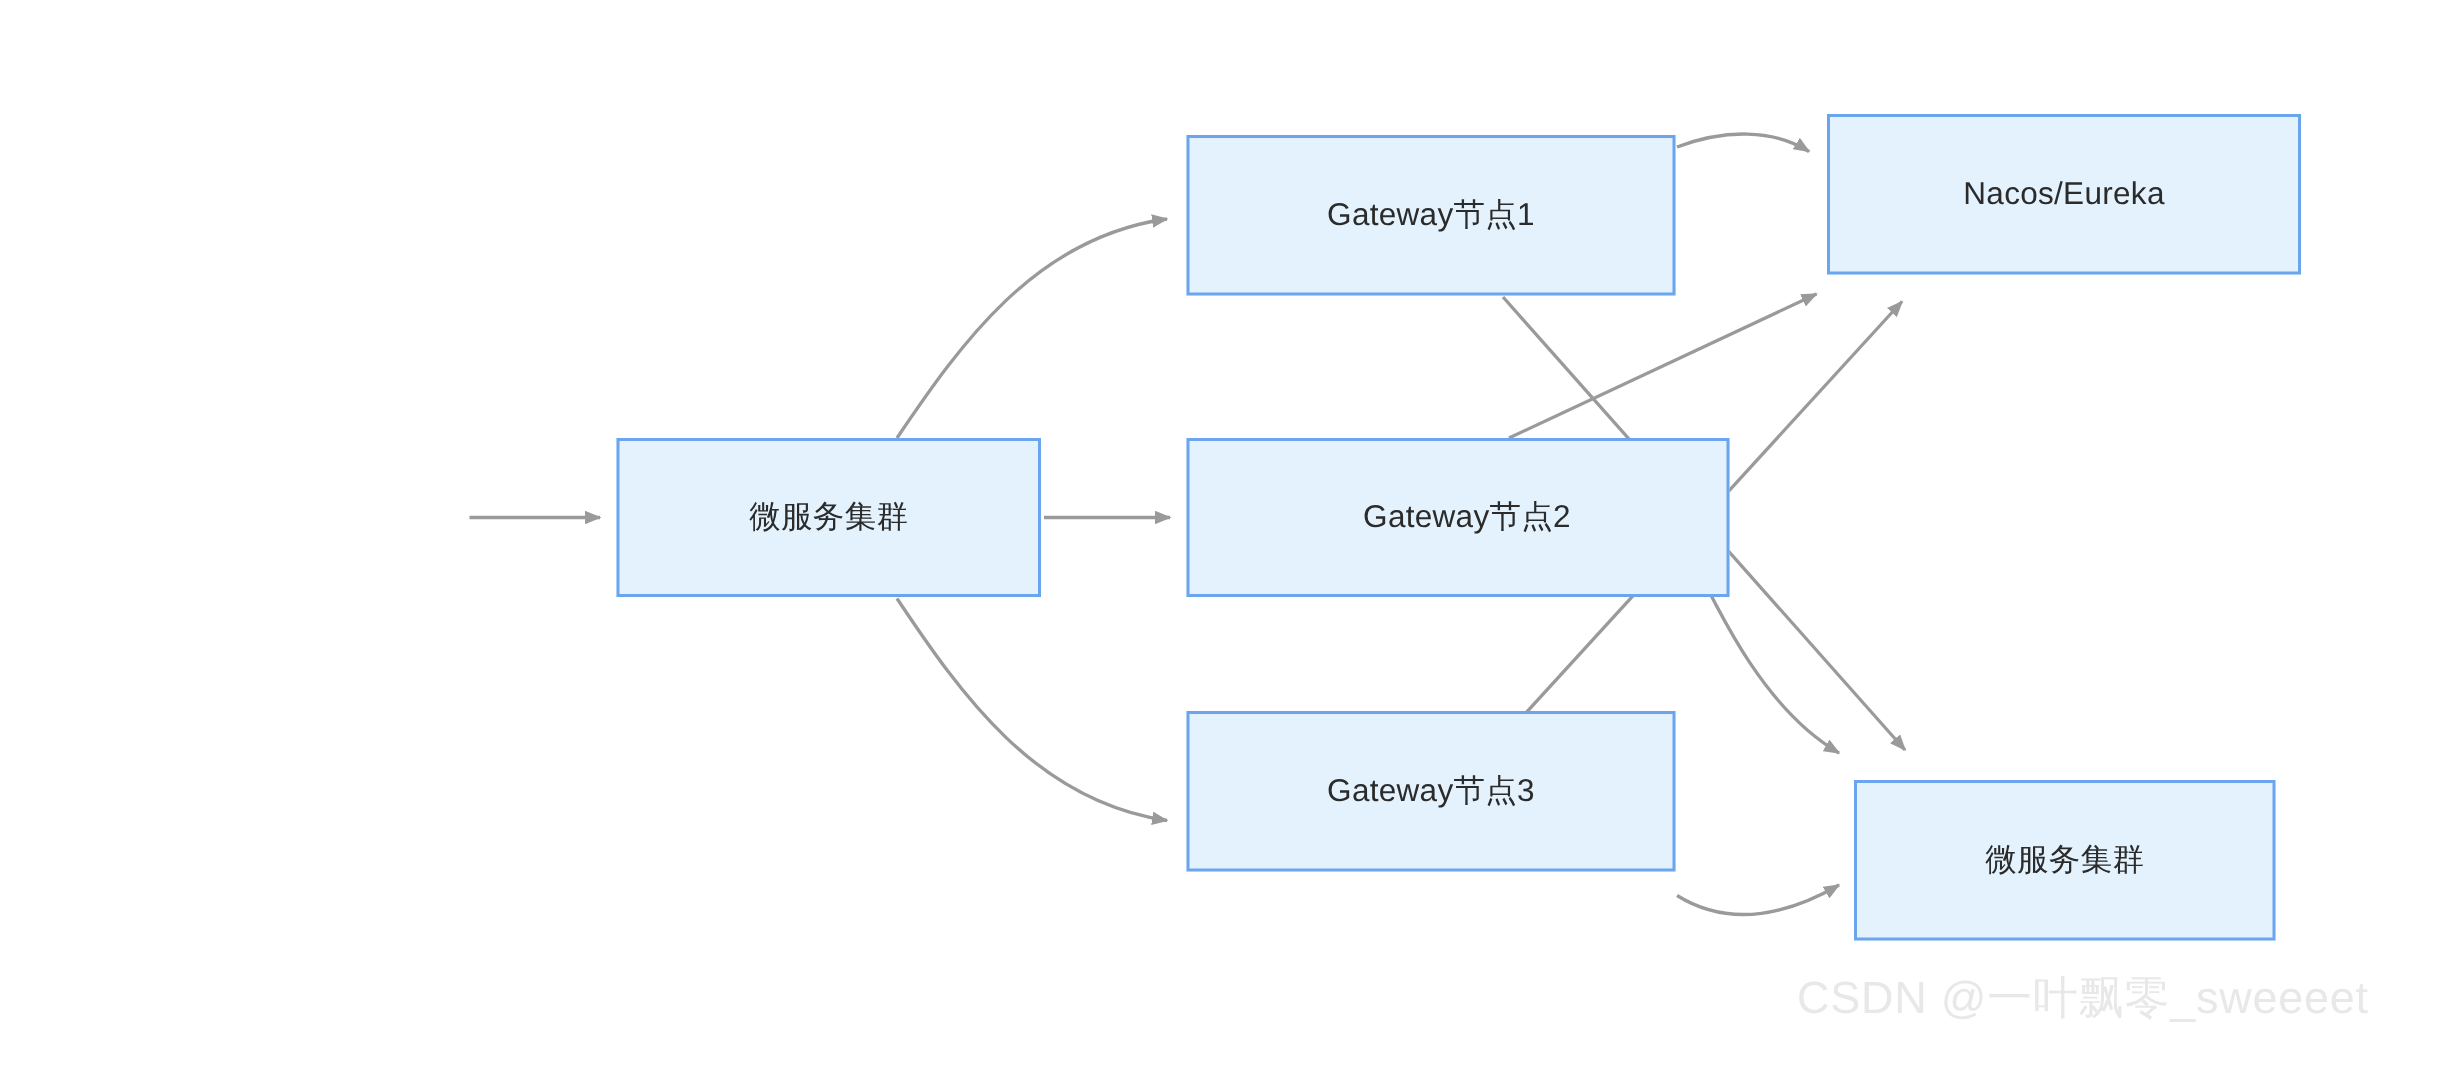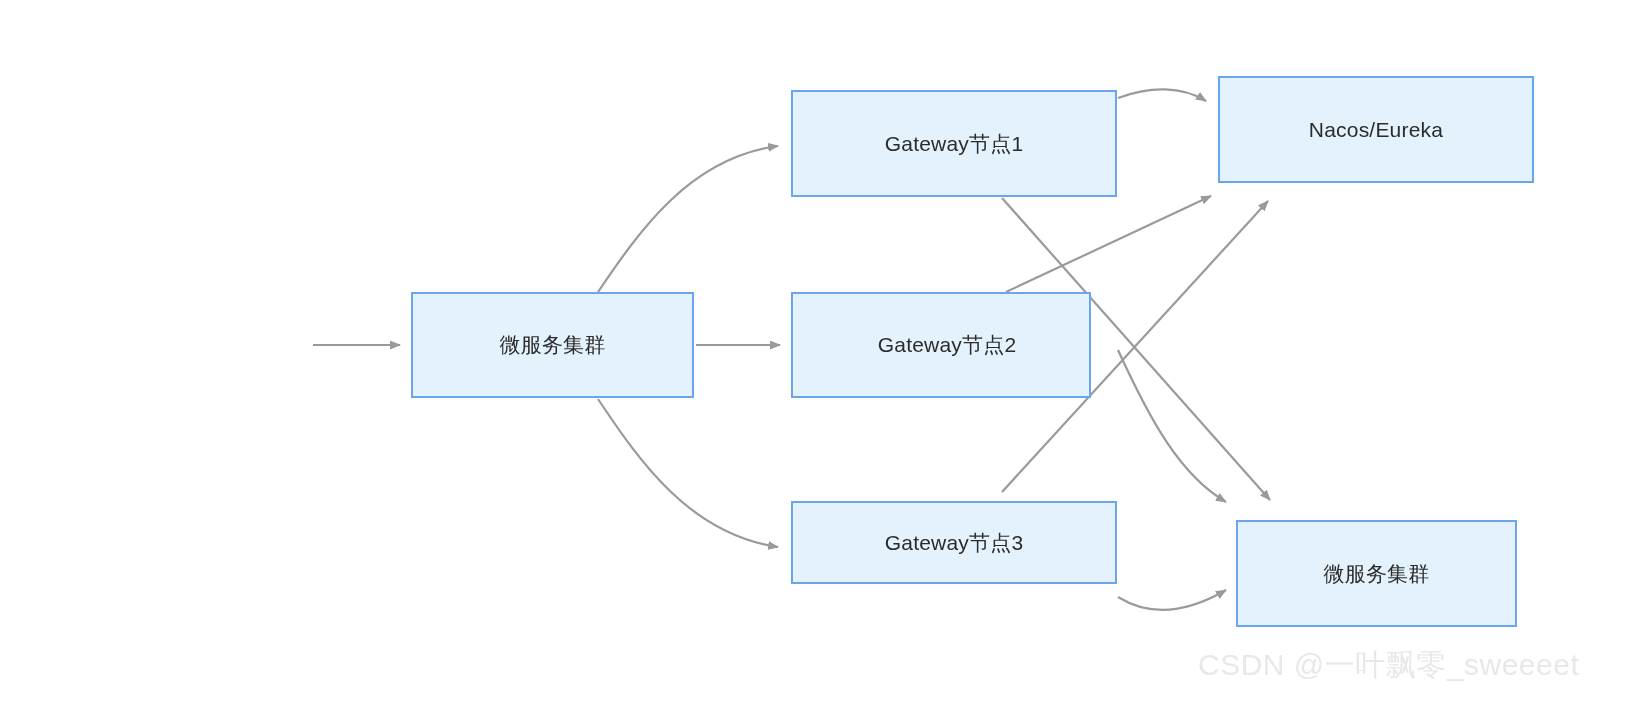--- a/index.html
+++ b/index.html
@@ -91,25 +91,25 @@
 
 
   <div class="node" style="left:411px; top:292px; width:283px; height:106px;">
     <span class="node-label">微服务集群</span>
   </div>
 
   <div class="node" style="left:791px; top:90px; width:326px; height:107px;">
     <span class="node-label">Gateway节点1</span>
   </div>
 
-  <div class="node" style="left:791px; top:292px; width:300px; height:106px;padding-left:12px;">
+  <div class="node" style="left:791px; top:292px; width:362px; height:106px;padding-left:12px;">
     <span class="node-label">Gateway节点2</span>
   </div>
 
-  <div class="node" style="left:791px; top:501px; width:326px; height:83px;">
+  <div class="node" style="left:791px; top:474px; width:326px; height:107px;">
     <span class="node-label">Gateway节点3</span>
   </div>
 
   <div class="node" style="left:1218px; top:76px; width:316px; height:107px;">
     <span class="node-label">Nacos/Eureka</span>
   </div>
 
   <div class="node" style="left:1236px; top:492px; width:281px; height:107px;margin-top:28px;">
     <span class="node-label">微服务集群</span>
   </div>

